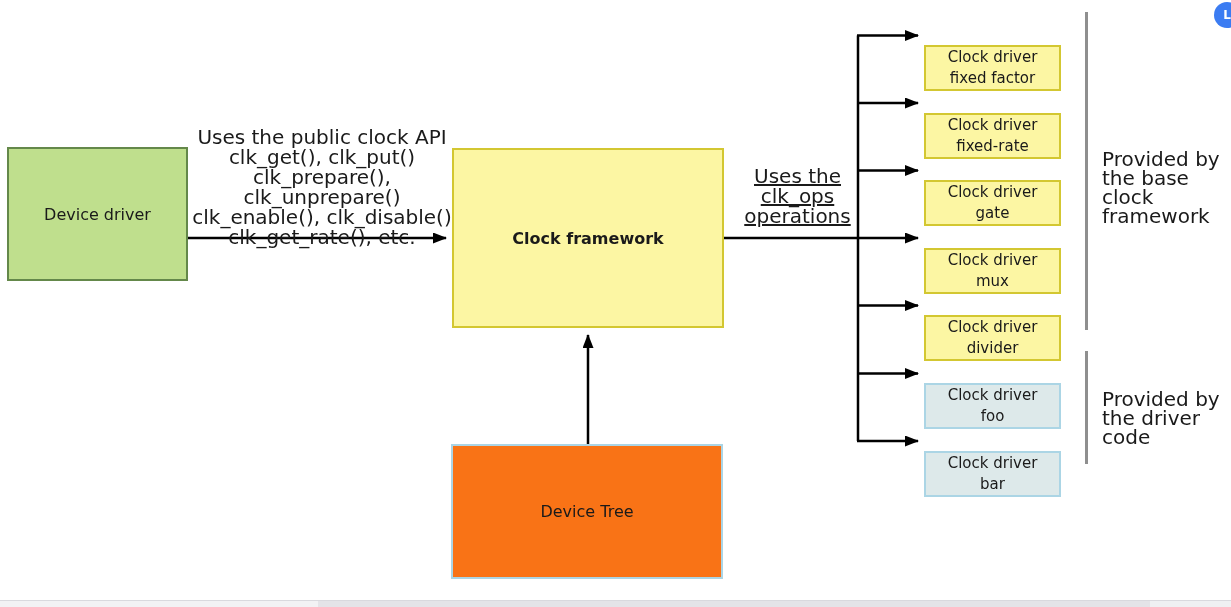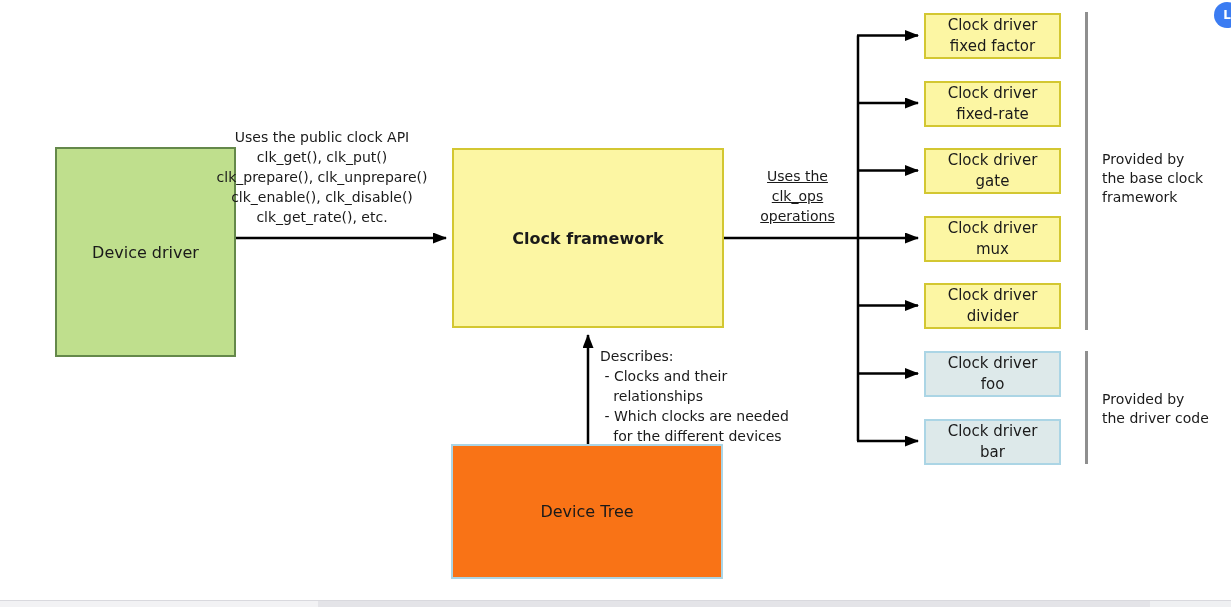--- a/index.html
+++ b/index.html
@@ -18,24 +18,23 @@
   .node{
     position:absolute;
     display:flex;
     align-items:center;
     justify-content:center;
     text-align:center;
     font-size:16px;
     box-sizing:border-box;
   }
   .node-green{
-    left:7px;top:147px;width:181px;height:210px;
+    left:7px;top:147px;width:181px;height:134px;
     background:#bfdf8d;
     border:2px solid #64884a;
-    margin-left:48px;
   }
   .node-yellow-big{
     left:452px;top:148px;width:272px;height:180px;
     background:#fcf6a3;
     border:2px solid #d3c731;
     font-weight:bold;
   }
   .node-bluegray-big{
     left:451px;top:444px;width:272px;height:135px;
     background:#f97316;
@@ -43,32 +42,33 @@
   }
   .driver-box{
     position:absolute;
     left:924px;width:137px;height:46px;
     display:flex;align-items:center;justify-content:center;
     text-align:center;
     font-size:15px;
     line-height:21px;
     white-space:pre-line;
     box-sizing:border-box;
+    margin-top:32px;
   }
   .driver-yellow{
     background:#fcf6a3;
     border:2px solid #d3c731;
   }
   .driver-blue{
     background:#dde9ea;
     border:2px solid #abd5e5;
   }
   .annot{
     position:absolute;
-    font-size:14px;
+    font-size:20px;
     line-height:20px;
     white-space:pre-line;
   }
   .annot-center{text-align:center;}
   .annot-pre{white-space:pre;}
   .bracket{
     position:absolute;
     left:1085px;
     width:3px;
     background:#8f8f8f;
@@ -152,25 +152,20 @@
   <div class="annot annot-center" style="left:184px;top:127px;width:276px;">Uses the public clock API
 clk_get(), clk_put()
 clk_prepare(), clk_unprepare()
 clk_enable(), clk_disable()
 clk_get_rate(), etc.</div>
 
   <div class="annot annot-center" style="left:735px;top:166px;width:125px;text-decoration:underline;">Uses the
 clk_ops
 operations</div>
 
-  <div class="annot annot-pre" style="left:600px;top:346px;">Describes:
- - Clocks and their
-   relationships
- - Which clocks are needed
-   for the different devices</div>
 
   <div class="annot" style="left:1102px;top:150px;line-height:19px;">Provided by
 the base clock
 framework</div>
 
   <div class="annot" style="left:1102px;top:390px;line-height:19px;">Provided by
 the driver code</div>
 
   <div class="driver-box driver-yellow" style="top:13px;">Clock driver
 fixed factor</div>

